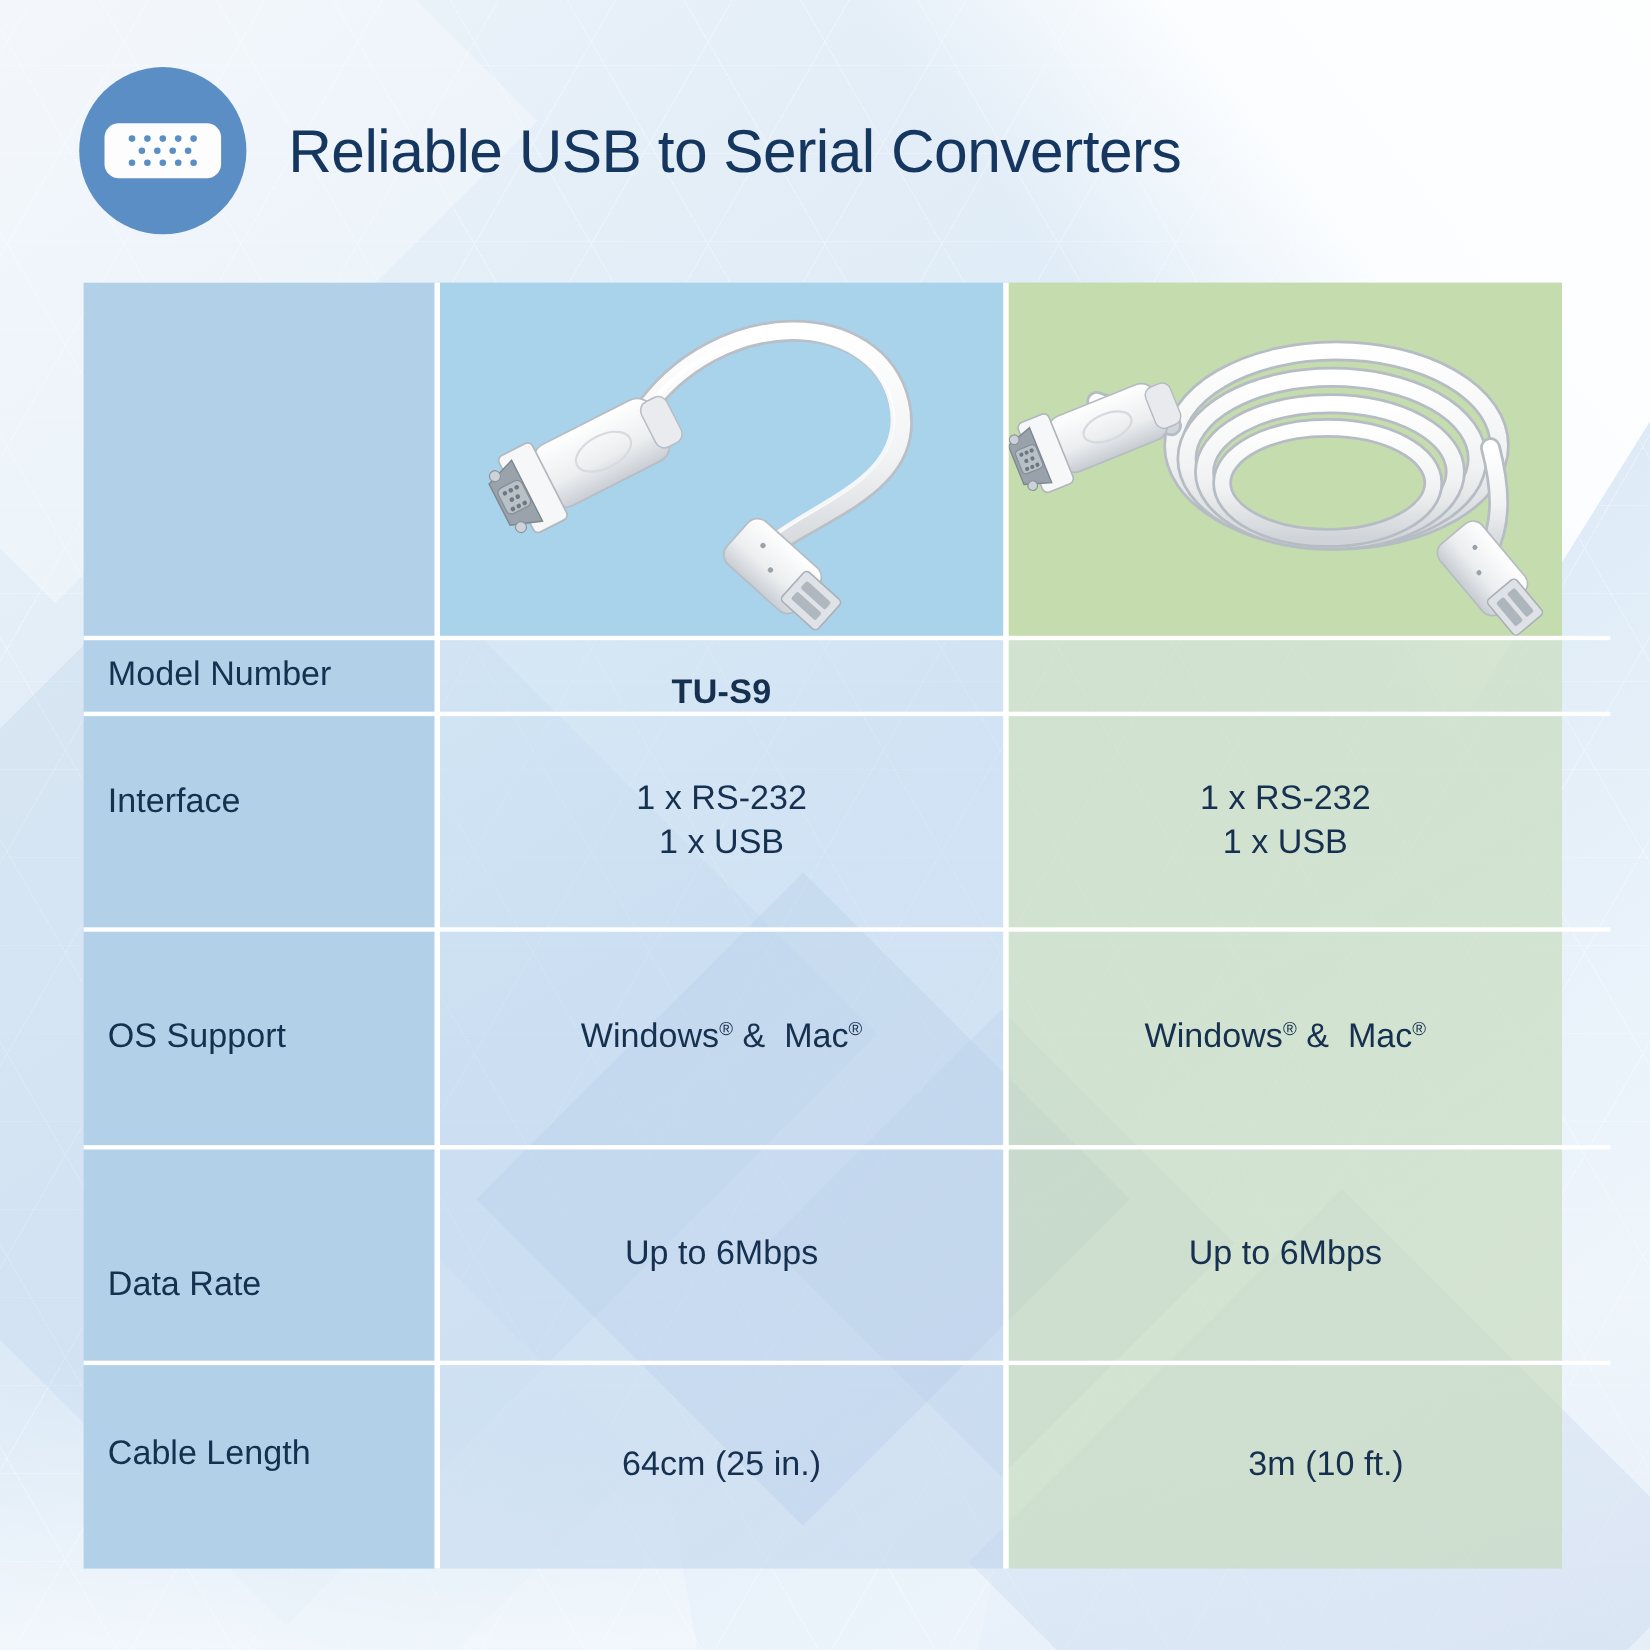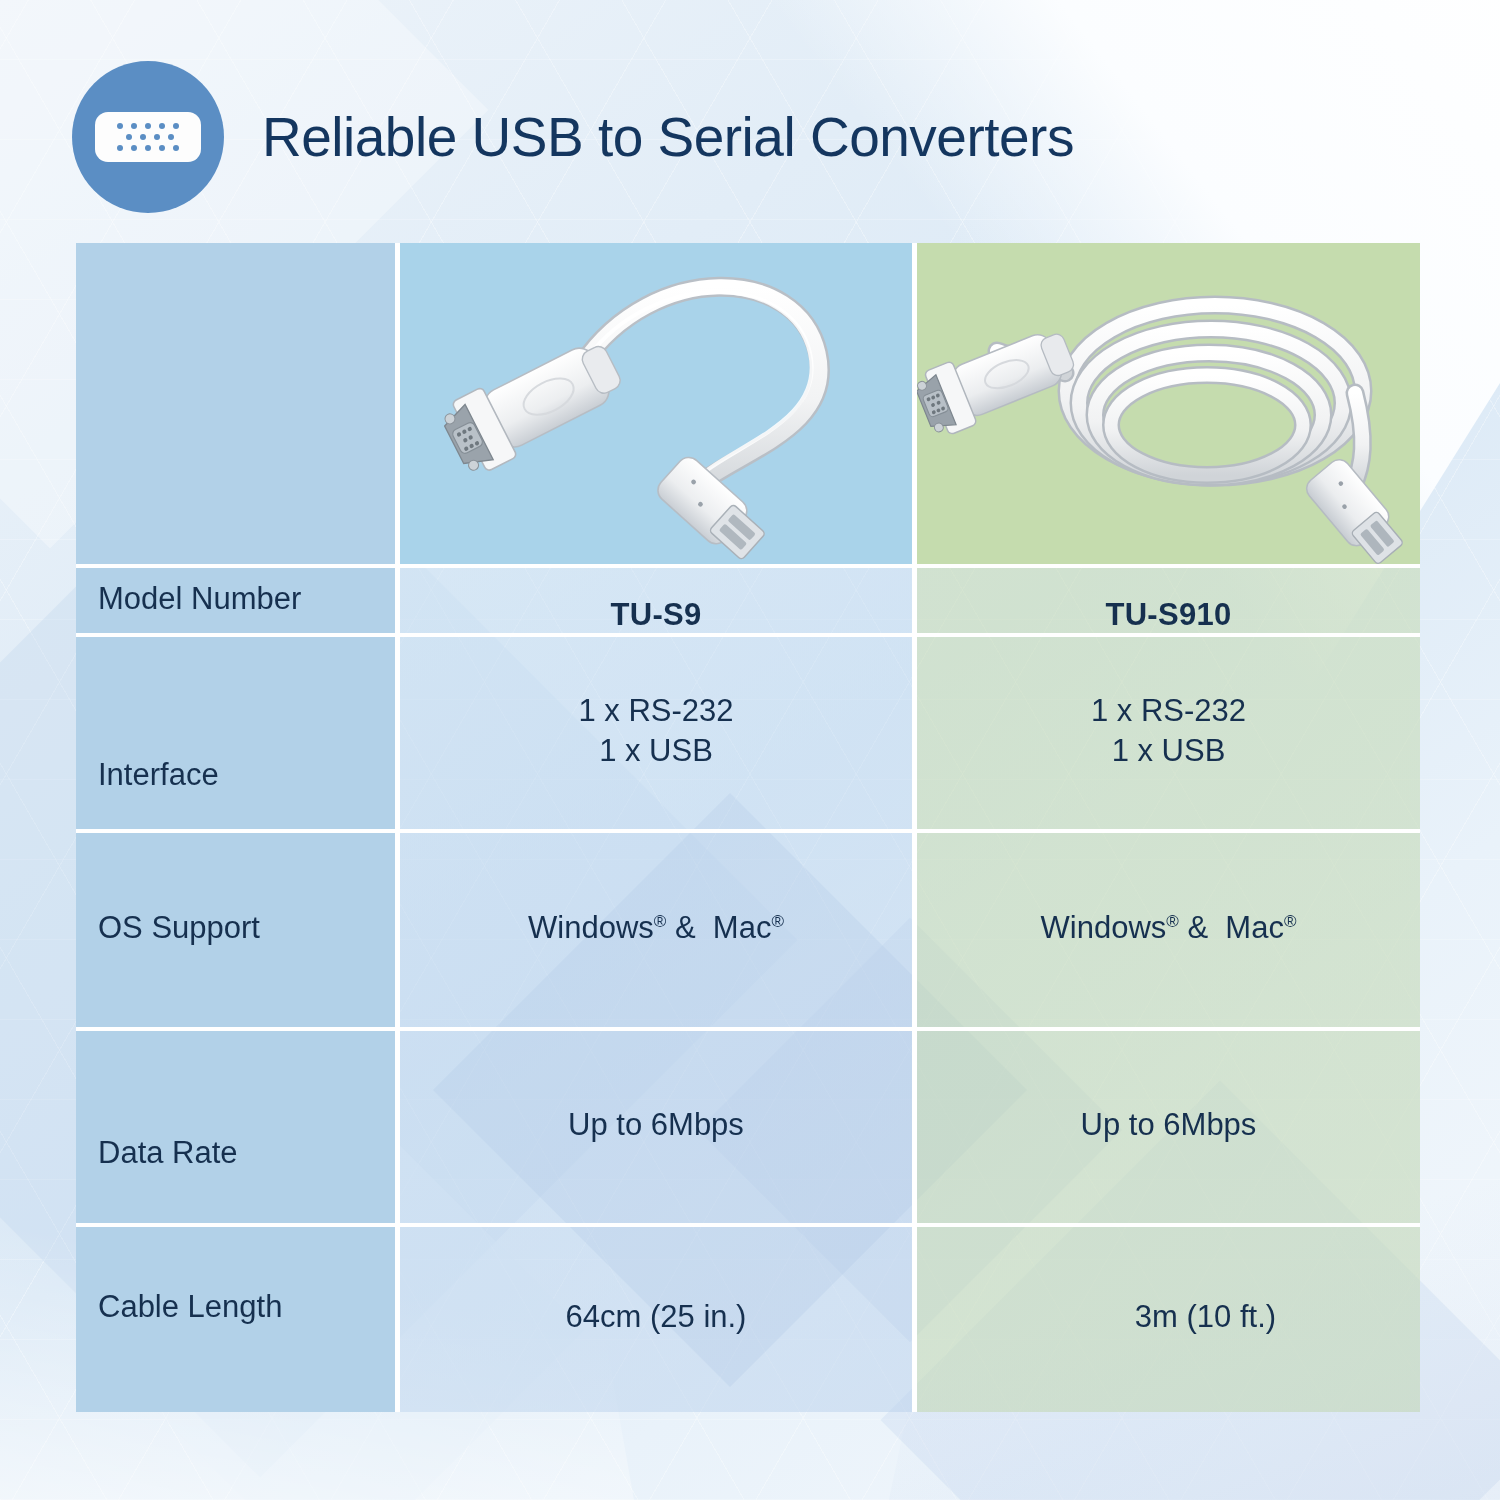--- a/index.html
+++ b/index.html
@@ -49,21 +49,21 @@
     display:flex;align-items:center;justify-content:center;flex:0 0 auto;}
   .dsub{width:94px;height:50px;background:#fdfdfd;border-radius:13px;
     display:flex;flex-direction:column;justify-content:center;align-items:center;gap:5px;padding:0 6px;}
   .dsub-row{display:flex;gap:8px;}
   .dsub-row.r2{padding-left:4px;}
   .pin{width:6px;height:6px;border-radius:50%;background:#5b8ec4;}
   .title{font-size:55px;font-weight:400;color:#14365f;letter-spacing:-.5px;white-space:nowrap;
     font-family:"Liberation Sans","DejaVu Sans",sans-serif;}
 
   
-  .table{position:absolute;left:76px;top:243px;width:1344px;height:1169px;}
+  .table{position:absolute;left:76px;top:257px;width:1344px;height:1169px;padding-left:44px;}
   .col{position:absolute;top:0;bottom:0;}
   .col-label{left:0;width:322px;background:#b2d1e8;}
   .col-a{left:322px;width:517px;background:linear-gradient(150deg,rgba(214,232,246,.62) 0%,rgba(200,222,242,.52) 45%,rgba(188,210,236,.55) 100%);}
   .col-b{left:839px;width:505px;background:linear-gradient(150deg,rgba(206,224,192,.70) 0%,rgba(200,220,188,.66) 55%,rgba(196,216,186,.64) 100%);}
   .img-a{position:absolute;left:322px;top:0;width:517px;height:323px;background:#a9d3ea;overflow:hidden;}
   .img-b{position:absolute;left:839px;top:0;width:505px;height:323px;background:#c5dcae;overflow:hidden;}
   .img-label-pad{position:absolute;left:0;top:0;width:322px;height:323px;}
 
   .grid-v{position:absolute;top:0;bottom:0;width:5px;background:#ffffff;}
   .grid-h{position:absolute;left:0;right:0;height:4px;background:#ffffff;}
@@ -251,25 +251,22 @@
     <div class="grid-h" style="top:586px;"></div>
     <div class="grid-h" style="top:784px;"></div>
     <div class="grid-h" style="top:980px;"></div>
 
     <div class="cell lbl" style="left:0;top:323px;width:319px;height:67px;">
       <span class="txt">Model Number</span>
     </div>
     <div class="cell val" style="left:324px;top:323px;width:512px;height:67px;">
       <span class="txt bold">TU-S9</span>
     </div>
-    <div class="cell val" style="left:841px;top:323px;width:503px;height:67px;">
-      <span class="txt bold">TU-S910</span>
-    </div>
-
-    <div class="cell lbl" style="left:0;top:390px;width:319px;height:162px;align-items:flex-end;">
+
+    <div class="cell lbl" style="left:0;top:390px;width:319px;height:162px;">
       <span class="txt">Interface</span>
     </div>
     <div class="cell val" style="left:324px;top:390px;width:512px;height:196px;">
       <span class="txt"><span>1 x RS-232</span><br><span>1 x USB</span></span>
     </div>
     <div class="cell val" style="left:841px;top:390px;width:503px;height:196px;">
       <span class="txt"><span>1 x RS-232</span><br><span>1 x USB</span></span>
     </div>
 
     <div class="cell lbl" style="left:0;top:586px;width:363px;height:198px;">

